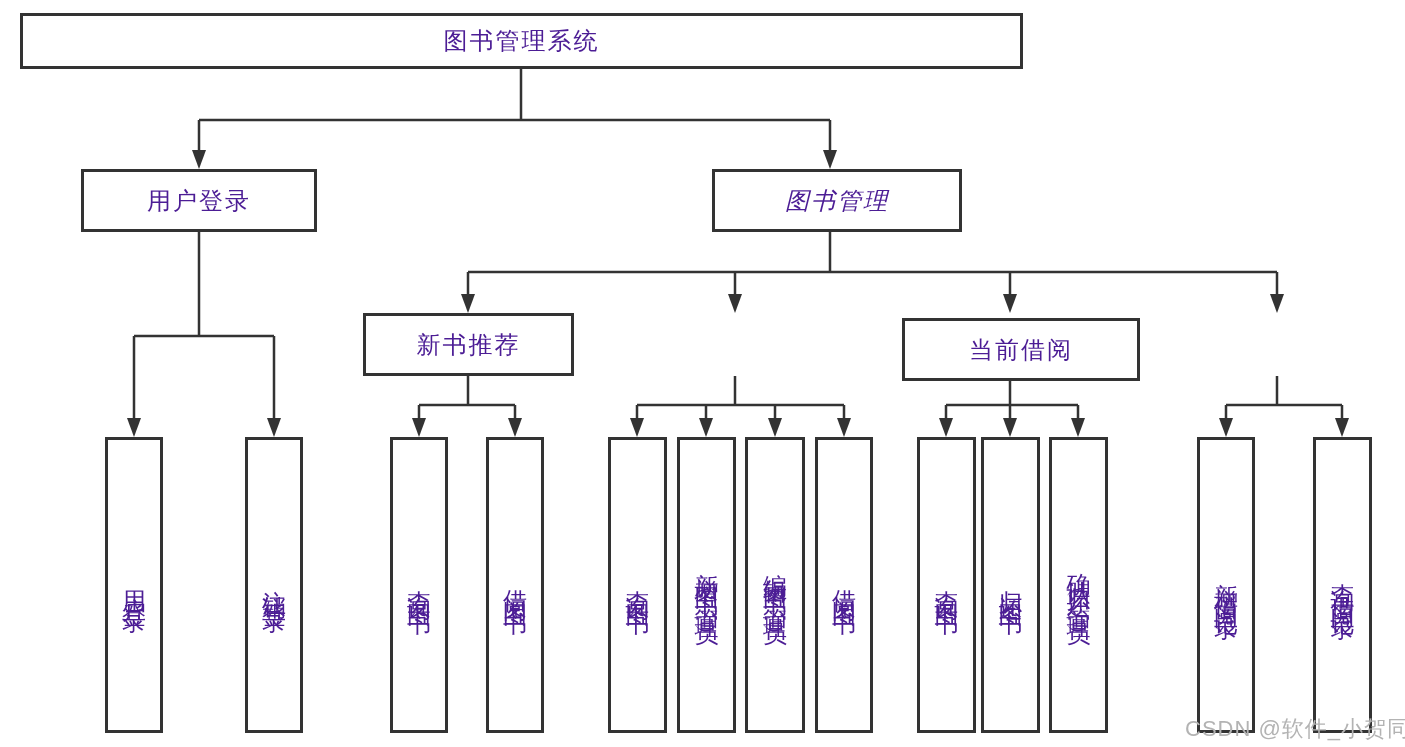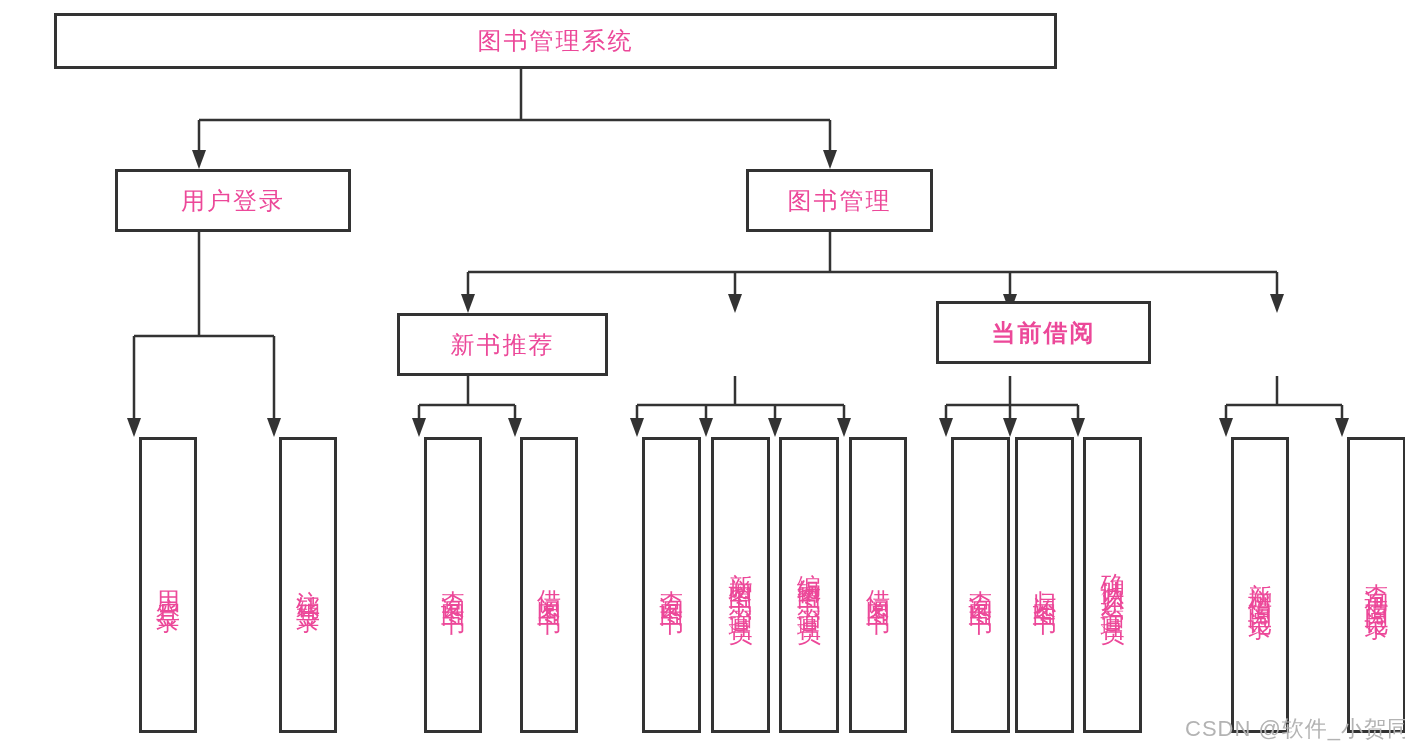--- a/index.html
+++ b/index.html
@@ -20,22 +20,21 @@
     width: 1405px; height: 747px;
   }
 
   .box {
     position: absolute;
     border: 3px solid #333333;
     background: #ffffff;
     display: flex;
     align-items: center;
     justify-content: center;
-    color: #ec4899;
-    margin-left: 34px;
+    color: #4c1d95;
   }
 
   .box.h .lbl {
     font-size: 24px;
     letter-spacing: 2px;
     white-space: nowrap;
   }
 
   .box.v .lbl {
     writing-mode: vertical-rl;
@@ -94,28 +93,28 @@
     </g>
   </svg>
 
   <div class="box h" style="left:20px; top:13px; width:1003px; height:56px;">
     <span class="lbl">图书管理系统</span>
   </div>
 
   <div class="box h" style="left:81px; top:169px; width:236px; height:63px;">
     <span class="lbl">用户登录</span>
   </div>
-  <div class="box h" style="left:712px; top:169px; width:187px; height:63px;">
+  <div class="box h" style="left:712px; top:169px; width:250px; height:63px;font-style:italic;">
     <span class="lbl">图书管理</span>
   </div>
 
   <div class="box h" style="left:363px; top:313px; width:211px; height:63px;">
     <span class="lbl">新书推荐</span>
   </div>
-  <div class="box h" style="left:902px; top:301px; width:215px; height:63px;font-weight:bold;">
+  <div class="box h" style="left:902px; top:318px; width:238px; height:63px;">
     <span class="lbl">当前借阅</span>
   </div>
 
   <div class="box v" style="left:105px; top:437px; width:58px; height:296px;">
     <span class="lbl">用户登录</span>
   </div>
   <div class="box v" style="left:245px; top:437px; width:58px; height:296px;">
     <span class="lbl">注销登录</span>
   </div>
   <div class="box v" style="left:390px; top:437px; width:58px; height:296px;">

